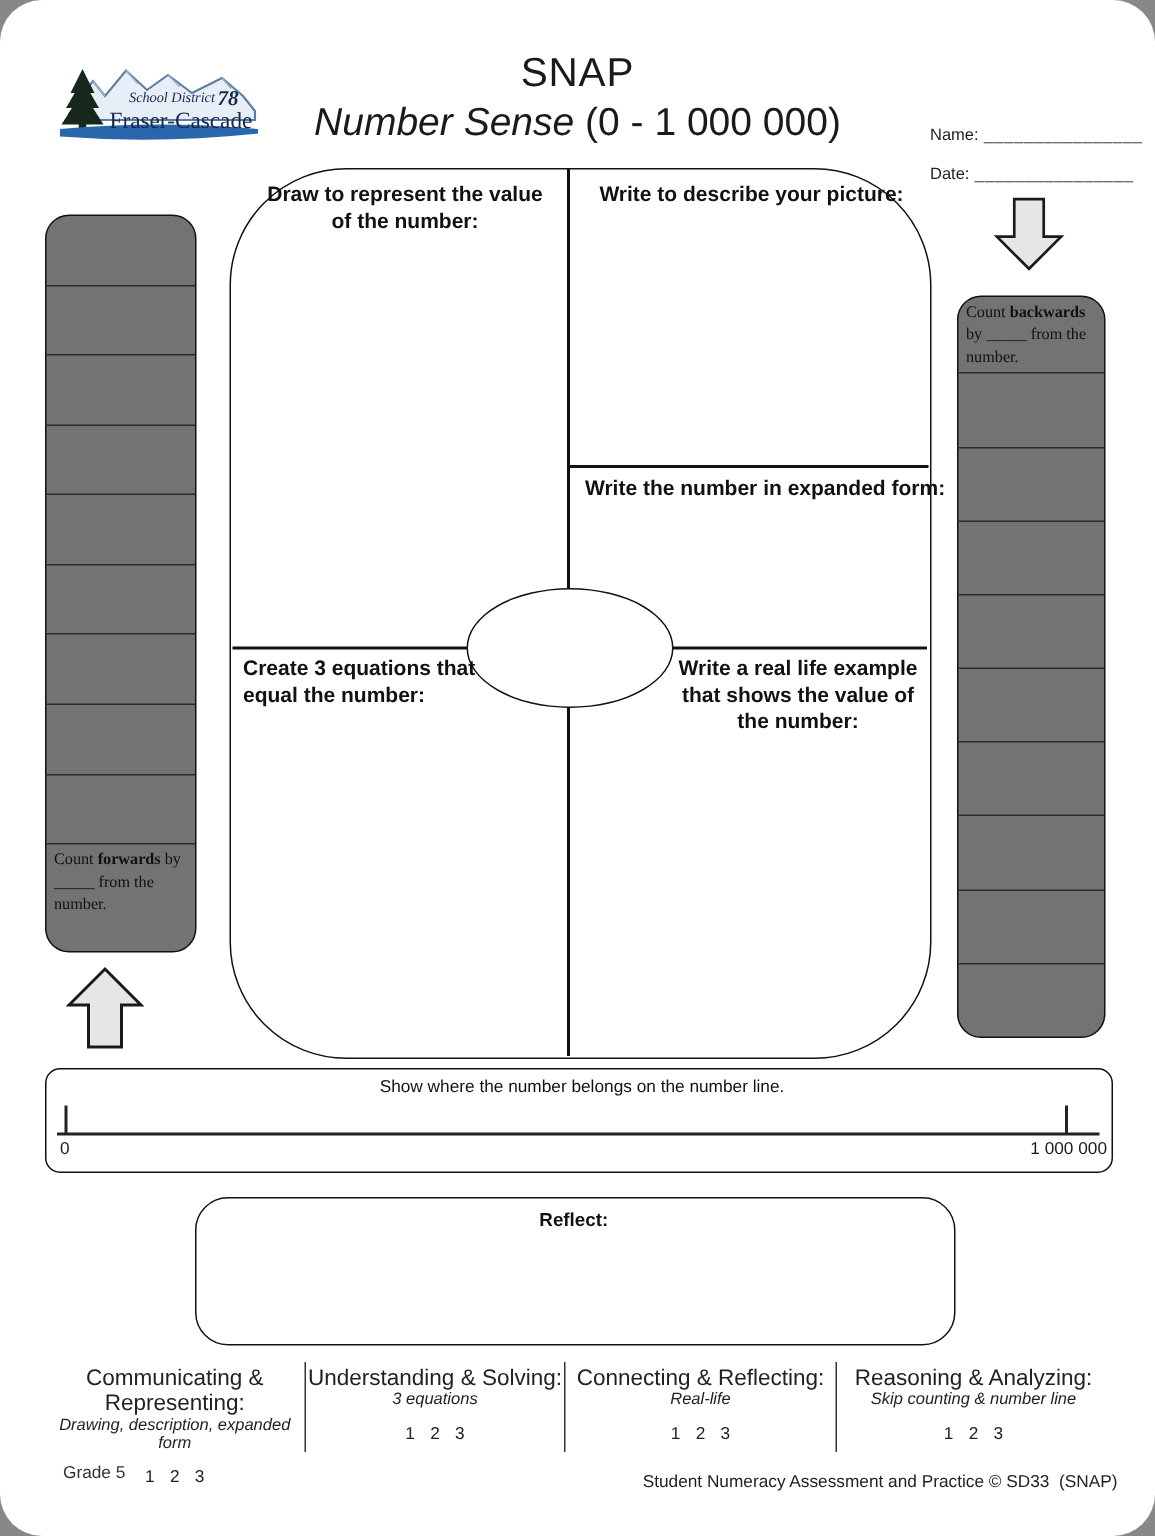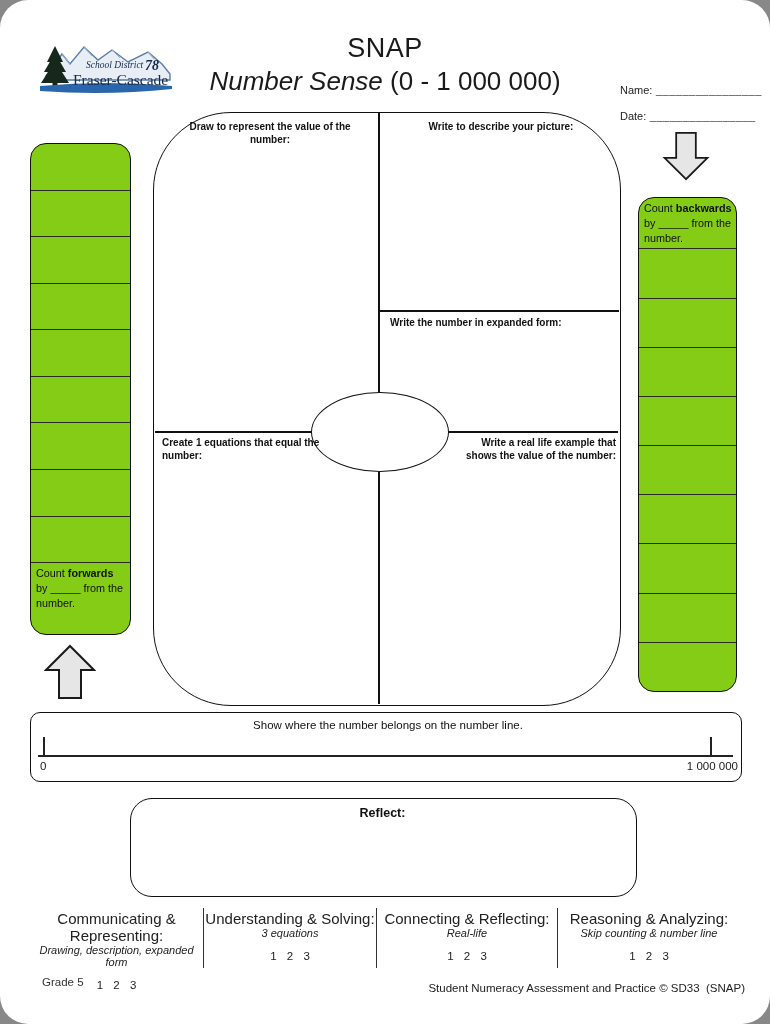--- a/index.html
+++ b/index.html
@@ -19,30 +19,30 @@
 
   
   .mainbox{left:153px; top:112px; width:466px; height:592px;
     border:1.6px solid #111; border-radius:78px; background:#fff;}
   .vline{left:378px; top:112px; width:1.6px; height:592px; background:#111;}
   .hline{height:1.6px; background:#111;}
   .hline.right1{left:380px; top:310px; width:239px;}
   .hline.mid{left:155px; top:431px; width:463px;}
   .ellipse{left:311px; top:392px; width:136px; height:78px; background:#fff;
     border:1.6px solid #111; border-radius:50%;}
-  .prompt{font-size:10px; font-weight:bold; line-height:1.25; color:#111;}
+  .prompt{font-size:14px; font-weight:bold; line-height:1.25; color:#111;}
   .p-draw{left:175px; top:121px; width:190px; text-align:center;}
   .p-desc{left:388px; top:121px; width:226px; text-align:center;}
   .p-exp{left:390px; top:317px; width:228px; white-space:nowrap;}
   .p-eq{left:162px; top:437px; width:158px;}
-  .p-real{left:448px; top:437px; width:168px; text-align:right;}
-
-  
-  .skip-col{border:1.5px solid #111; border-radius:16px; background:#84cc16;
-    display:flex; flex-direction:column; overflow:hidden;}
+  .p-real{left:448px; top:437px; width:168px; text-align:center;}
+
+  
+  .skip-col{border:1.5px solid #111; border-radius:16px; background:#737373;
+    display:flex; flex-direction:column; overflow:hidden;font-family:Liberation Serif, serif;}
   .skip-col.left{left:30px; top:143px; width:99px; height:490px;}
   .skip-col.right{left:638px; top:197px; width:97px; height:493px;}
   .cells{flex:1; display:flex; flex-direction:column;}
   .cell{flex:1; border-bottom:1.3px solid #2a2a2a;}
   #backwards-cells .cell:last-child{border-bottom:none;}
   .skip-label{font-size:10.8px; line-height:1.4; padding:3px 4px 2px 5px; color:#111;}
   .skip-label.bottom{height:66px;}
   .skip-label.top{border-bottom:1.3px solid #2a2a2a;}
   .arrow{line-height:0;}
   .arrow.up{left:44px; top:644px;}
@@ -110,21 +110,21 @@
 
   <div class="abs mainbox"></div>
   <div class="abs vline"></div>
   <div class="abs hline right1"></div>
   <div class="abs hline mid"></div>
   <div class="abs ellipse"></div>
 
   <div class="abs prompt p-draw">Draw to represent the value of the number:</div>
   <div class="abs prompt p-desc">Write to describe your picture:</div>
   <div class="abs prompt p-exp">Write the number in expanded form:</div>
-  <div class="abs prompt p-eq">Create 1 equations that equal the number:</div>
+  <div class="abs prompt p-eq">Create 3 equations that equal the number:</div>
   <div class="abs prompt p-real">Write a real life example that shows the value of the number:</div>
 
   <div class="abs skip-col left">
     <div class="cells" id="forwards-cells">
         <div class="cell"></div>
         <div class="cell"></div>
         <div class="cell"></div>
         <div class="cell"></div>
         <div class="cell"></div>
         <div class="cell"></div>

